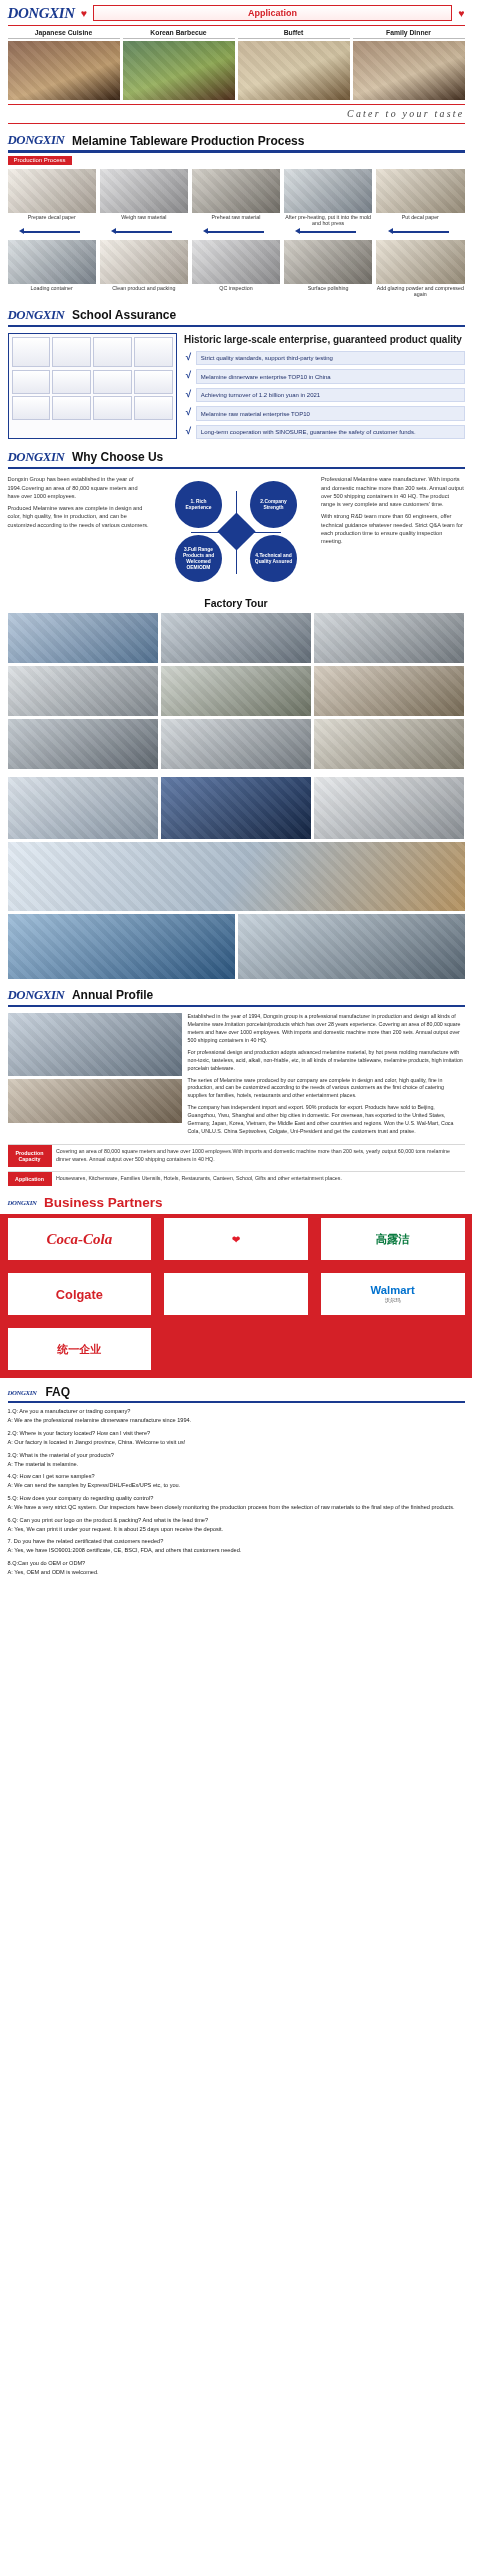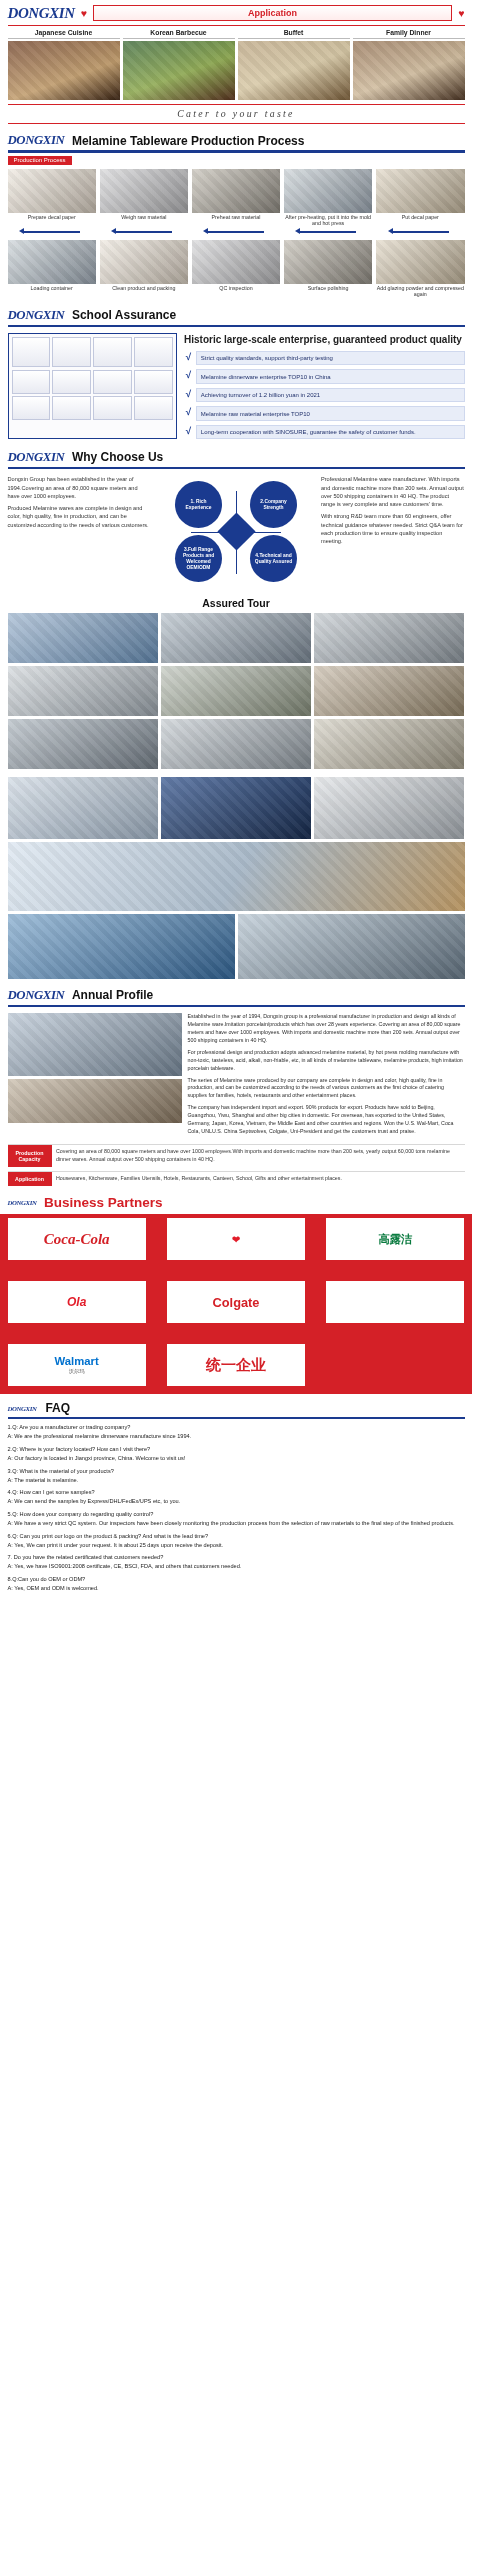--- a/index.html
+++ b/index.html
@@ -56,21 +56,21 @@
   .food-row { display: grid; grid-template-columns: repeat(4, 1fr); gap: 3px; margin-top: 2.3px; }
   .food-row .photo { height: 59px; }
   .f1 { background: linear-gradient(160deg,#6b3a1e,#c9a06a 60%,#3b2414); }
   .f2 { background: linear-gradient(160deg,#2e5e2a,#8fae4a 55%,#5a3320); }
   .f3 { background: linear-gradient(160deg,#b8a07a,#e0cfa8 50%,#7a5e3a); }
   .f4 { background: linear-gradient(160deg,#8e6a4a,#d9c2a0 55%,#4a3322); }
   .tagline {
     margin: 3.8px 7.5px 0;
     border-top: 1.5px solid #d42027;
     border-bottom: 1.5px solid #d42027;
-    text-align: center;
+    text-align: right;
     font-family: "Liberation Serif", serif;
     font-style: italic;
     font-size: 9.8px;
     color: #444;
     letter-spacing: 2.3px;
     padding: 3.8px 0;
   }
 
   
   .s2 { margin-top: 9px; padding: 0 7.5px; }
@@ -197,33 +197,33 @@
     width: 44px; background: #d42027; color: #fff; font-size: 5.3px; font-weight: bold;
     display: flex; align-items: center; justify-content: center; text-align: center; padding: 3px 1.5px;
   }
   .cp-val { flex: 1; font-size: 5.3px; padding: 3px 4.5px; line-height: 1.45; color: #333; }
 
   
   .s8 { margin-top: 9px; }
   .s8-head { padding: 0 7.5px; display: flex; align-items: center; gap: 7.5px; }
   .s8-head .sec-title { color: #d42027; font-size: 13.5px; }
   .partner-wrap { background: #d42027; padding: 4.5px 7.5px 7.5px; margin-top: 3.8px; }
-  .partner-grid { display: grid; grid-template-columns: repeat(3, 1fr); gap: 21px; }
+  .partner-grid { display: grid; grid-template-columns: repeat(3, 1fr); gap: 13px; }
   .plogo {
     background: #fff; height: 42px; display: flex; align-items: center; justify-content: center;
     font-weight: bold; font-size: 10.5px; text-align: center; padding: 3px;
   }
   .pl-coke { color: #d42027; font-family: "Liberation Serif", serif; font-style: italic; font-size: 15px; }
   .pl-heart { color: #e21d2a; font-size: 9.8px; }
   .pl-green { color: #0a7a3f; font-size: 11.3px; }
   .pl-ola { color: #e21d2a; font-size: 12px; font-style: italic; }
   .pl-colgate { color: #d42027; font-size: 12.8px; }
   .pl-walmart { color: #0071ce; font-size: 11.3px; }
   .pl-wolf { color: #222; font-size: 9px; }
-  .pl-uni { color: #d42027; font-size: 15px; }
+  .pl-uni { color: #d42027; font-size: 11px; }
   .partner-sub { font-size: 5.3px; font-weight: normal; color: #555; margin-top: 1.5px; }
 
   
   .s9 { margin-top: 7.5px; padding: 0 7.5px 10.5px; }
   .faq-head { display: flex; align-items: center; gap: 9px; }
   .faq-head .sec-title { font-size: 12px; }
   .faq-rule { height: 1.5px; background: #1a3a8f; margin: 2.3px 0 4.5px; }
   .faq-list { font-size: 5.6px; line-height: 1.6; color: #222; }
   .faq-list .q { margin-top: 3.8px; }
   .faq-list .a { }
@@ -409,21 +409,21 @@
         <div class="node n4">4.Technical and Quality Assured</div>
       </div>
       <div class="why-col">
         <p>Professional Melamine ware manufacturer. With imports and domestic machine more than 200 sets. Annual output over 500 shipping containers in 40 HQ. The product range is very complete and save customers' time.</p>
         <p>With strong R&amp;D team more than 60 engineers, offer technical guidance whatever needed. Strict Q&amp;A team for each production time to ensure quality inspection meeting.</p>
       </div>
     </div>
   </section>
 
   <section class="s5">
-    <div class="center-title">Assured Tour</div>
+    <div class="center-title">Factory Tour</div>
     <div class="ft-grid">
       <div class="photo b1"></div>
       <div class="photo b2"></div>
       <div class="photo b3"></div>
       <div class="photo b4"></div>
       <div class="photo b5"></div>
       <div class="photo b6"></div>
       <div class="photo b7"></div>
       <div class="photo b8"></div>
       <div class="photo b9"></div>
@@ -479,23 +479,20 @@
     <div class="partner-wrap">
       <div class="partner-grid">
         <div class="plogo">
           <span class="pl-coke">Coca-Cola</span>
         </div>
         <div class="plogo">
           <span class="pl-heart">❤</span>
         </div>
         <div class="plogo">
           <span class="pl-green">高露洁</span>
-        </div>
-        <div class="plogo">
-          <span class="pl-ola">Ola</span>
         </div>
         <div class="plogo">
           <span class="pl-colgate">Colgate</span>
         </div>
         <div class="plogo"></div>
         <div class="plogo">
           <div>
             <span class="pl-walmart">Walmart</span>
             <div class="partner-sub">沃尔玛</div>
           </div>

